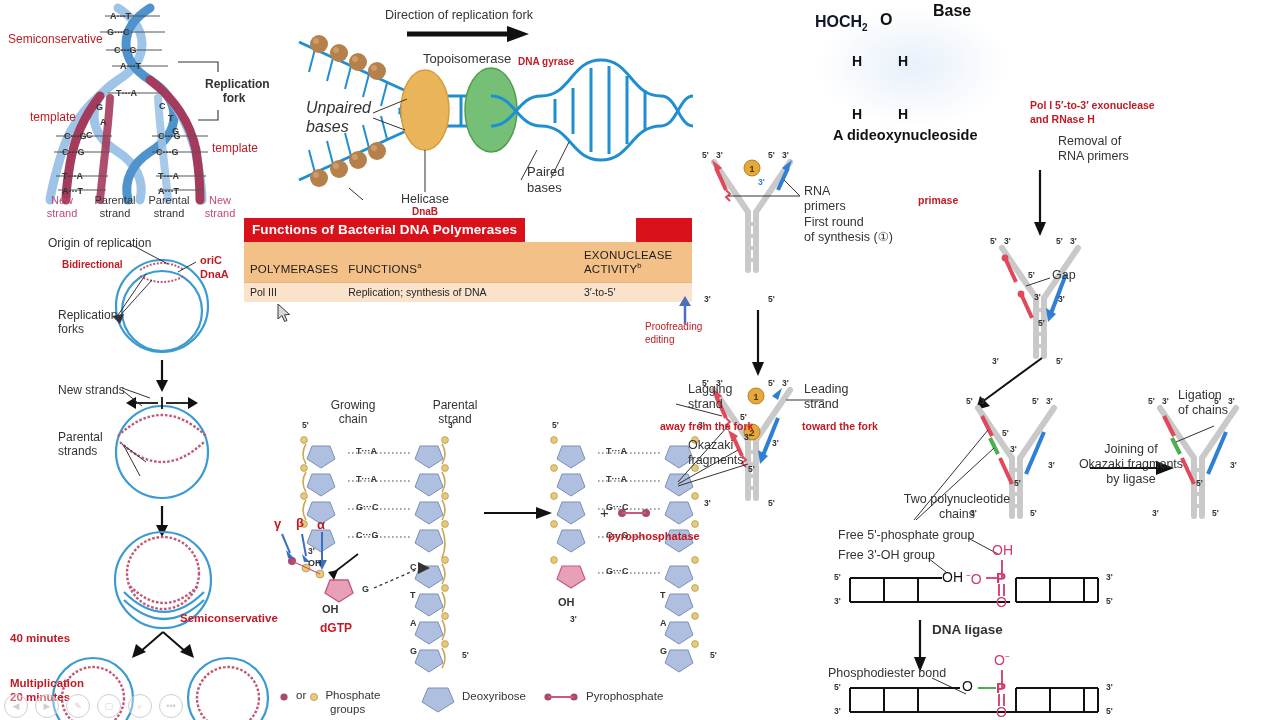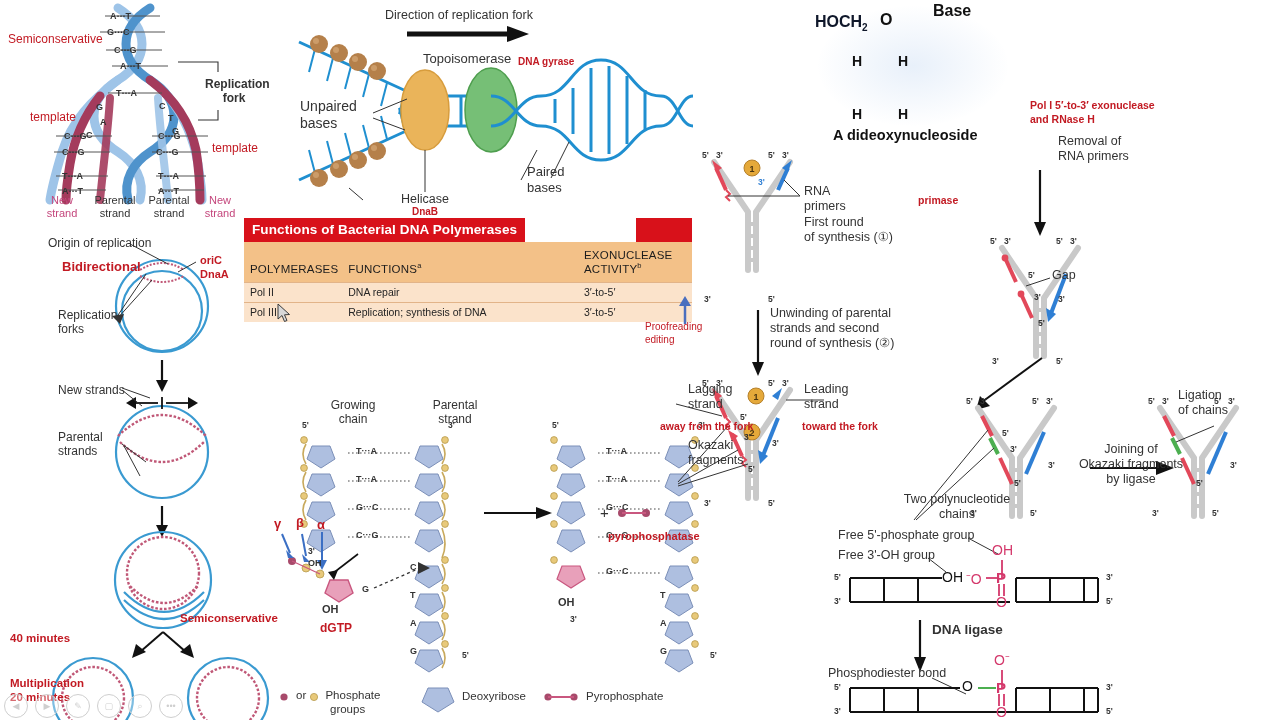--- a/index.html
+++ b/index.html
@@ -207,21 +207,21 @@
       <path d="M140,150 L140,192"></path>
       <path d="M236,180 L252,150"></path>
       <path d="M266,178 L284,142"></path>
       <path d="M78,200 L64,188"></path>
     </g>
   </svg>
 
   <div class="abs lbl" style="left:138px;top:51px;font-size:13px;">Topoisomerase</div>
   <div class="abs lbl red" style="left:233px;top:56px;font-size:10px;font-weight:bold;">DNA gyrase</div>
 
-  <div class="abs lbl" style="left:15px;top:98px;font-size:14px;line-height:1.2;">
+  <div class="abs lbl" style="left:21px;top:98px;font-size:16px;line-height:1.2;font-style:italic;">
     <div>Unpaired</div>
     <div>bases</div>
   </div>
 
   <div class="abs lbl" style="left:242px;top:164px;font-size:13px;line-height:1.2;">
     <div>Paired</div>
     <div>bases</div>
   </div>
 
   <div class="abs lbl ctr" style="left:106px;top:192px;width:68px;font-size:12.5px;line-height:1.15;">
@@ -242,25 +242,20 @@
     <tbody>
         <tr class="hdr">
       <td class="c1">POLYMERASES</td>
       <td class="c2"><span>FUNCTIONS</span><span class="sup">a</span></td>
       <td class="c3">
         <span>EXONUCLEASE</span><br>
         <span>ACTIVITY</span><span class="sup">b</span>
       </td>
     </tr>
     <tr class="row">
-      <td class="c1">Pol II</td>
-      <td class="c2">DNA repair</td>
-      <td class="c3">3′-to-5′</td>
-    </tr>
-    <tr class="row">
       <td class="c1">Pol III</td>
       <td class="c2">Replication; synthesis of DNA</td>
       <td class="c3">3′-to-5′</td>
     </tr>
   </tbody>
     </table>
 </div>
 
 <svg class="abs" style="left:674px;top:296px;" width="22" height="28">
   <line x1="11" y1="28" x2="11" y2="8" stroke="#4a6fbf" stroke-width="2.5"></line>
@@ -271,21 +266,21 @@
   <div>editing</div>
 </div>
 
 <svg class="abs" style="left:278px;top:304px;" width="14" height="20">
   <polygon points="0,0 0,15 4,11.5 6.5,17.5 9,16.5 6.5,10.8 11.5,10.5" fill="#d8d8d8" stroke="#3a3a3a" stroke-width="1"></polygon>
 </svg>
 
 <div class="abs" style="left:0;top:228px;width:248px;height:492px;">
 
   <div class="abs lbl" style="left:48px;top:8px;font-size:12px;text-align:center;">Origin of replication</div>
-  <div class="abs lbl red-b" style="left:62px;top:31px;font-size:13px;">Bidirectional</div>
+  <div class="abs lbl red-b" style="left:62px;top:31px;font-size:10px;">Bidirectional</div>
   <div class="abs lbl red-b" style="left:200px;top:25px;font-size:11px;line-height:1.3;">
     <div>oriC</div>
     <div>DnaA</div>
   </div>
   <div class="abs lbl" style="left:58px;top:80px;font-size:12px;line-height:1.2;">
     <div>Replication</div>
     <div>forks</div>
   </div>
   <div class="abs lbl" style="left:58px;top:155px;font-size:12px;">New strands</div>
   <div class="abs lbl" style="left:58px;top:202px;font-size:12px;line-height:1.2;">
@@ -695,25 +690,20 @@
     <div>RNA</div>
     <div>primers</div>
   </div>
   <div class="abs lbl red-b" style="left:228px;top:54px;font-size:10.5px;">primase</div>
   <div class="abs lbl" style="left:114px;top:75px;font-size:12.5px;line-height:1.2;">
     <div>First round</div>
     <div>of synthesis (①)</div>
   </div>
   <div class="abs tiny2" style="left:14px;top:154px;">3'</div>
   <div class="abs tiny2" style="left:78px;top:154px;">5'</div>
-  <div class="abs lbl" style="left:80px;top:166px;font-size:12.5px;line-height:1.2;">
-    <div>Unwinding of parental</div>
-    <div>strands and second</div>
-    <div>round of synthesis (②)</div>
-  </div>
 
   <div class="abs tiny2" style="left:12px;top:238px;">5'</div>
   <div class="abs tiny2" style="left:26px;top:238px;">3'</div>
   <div class="abs tiny2" style="left:78px;top:238px;">5'</div>
   <div class="abs tiny2" style="left:92px;top:238px;">3'</div>
   <div class="abs tiny2" style="left:50px;top:272px;">5'</div>
   <div class="abs tiny2" style="left:54px;top:292px;">3'</div>
   <div class="abs tiny2" style="left:82px;top:298px;">3'</div>
   <div class="abs tiny2" style="left:58px;top:324px;">5'</div>
   <div class="abs tiny2" style="left:14px;top:358px;">3'</div>

